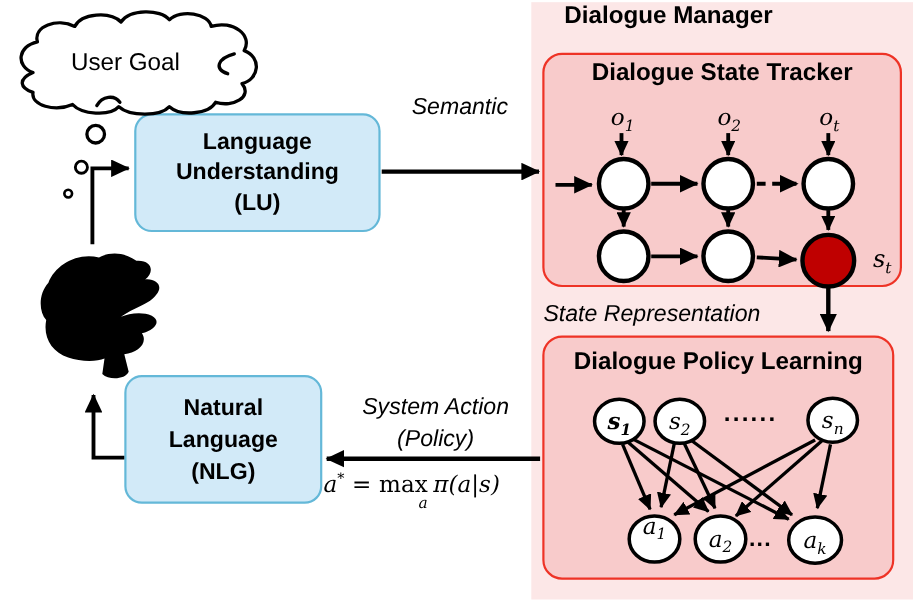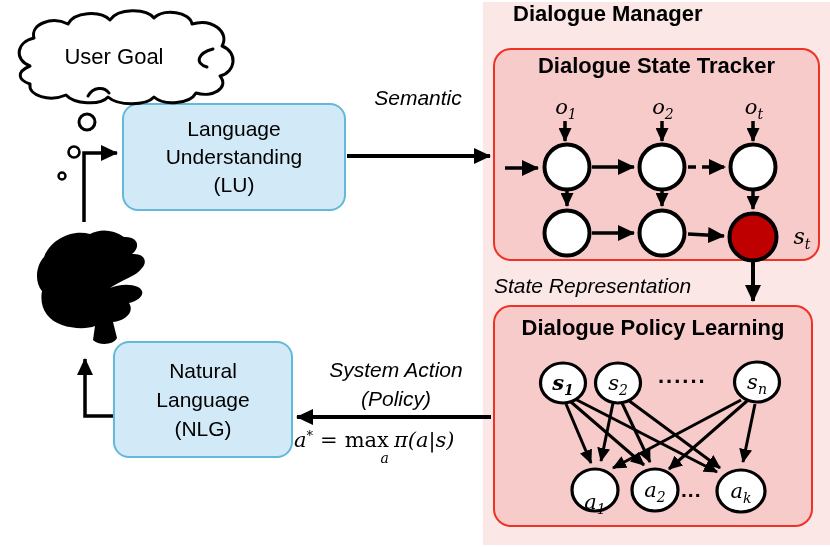--- a/index.html
+++ b/index.html
@@ -7,21 +7,21 @@
     --node_red:#bf0000; --box_blue:#d2eaf8; --blue_border:#64b8d8; --ink:#000;
   }
   *{margin:0;padding:0;box-sizing:border-box;}
   body{background:#fff;font-family:"Liberation Sans",sans-serif;color:var(--ink);}
   .canvas{position:relative;width:830px;height:547px;background:#fff;overflow:hidden;}
   .abs{position:absolute;}
   .panel-outer{left:483px;top:2px;width:347px;height:543px;background:var(--panel_pink);z-index:0;}
   .pinkbox{background:var(--box_pink);border:2px solid var(--red_border);border-radius:18px;z-index:1;}
   .bluebox{background:var(--box_blue);border:2px solid var(--blue_border);border-radius:16px;z-index:1;
            display:flex;flex-direction:column;align-items:center;justify-content:center;
-           font-weight:normal;font-size:21px;line-height:28px;text-align:center;}
+           font-weight:bold;font-size:21px;line-height:28px;text-align:center;}
   #svglayer{left:0;top:0;z-index:2;}
   .txt{z-index:3;}
   .b22{font-weight:bold;font-size:22px;}
   .ital{font-style:italic;font-size:21px;line-height:30px;text-align:center;}
   .nlabel{z-index:3;width:46px;height:28px;text-align:center;font-family:"DejaVu Serif",serif;
           font-style:italic;font-size:21px;line-height:28px;}
   .nlabel sub{font-size:14px;}
   .dots{z-index:3;font-weight:bold;letter-spacing:2px;font-size:22px;}
   .formula{z-index:3;display:flex;align-items:flex-start;font-family:"DejaVu Serif",serif;font-size:21px;}
   .formula .f-ital{font-style:italic;}
@@ -150,21 +150,21 @@
 
   <div class="abs txt ital" style="left:494px;top:271px;width:256px;text-align:left;">State Representation</div>
 
   <div class="abs txt b22 ctr" style="left:493px;top:315px;width:320px;">Dialogue Policy Learning</div>
 
   <div class="abs nlabel" style="left:540px;top:369px;font-weight:bold;"><span>s</span><sub>1</sub></div>
   <div class="abs nlabel" style="left:595px;top:369px;"><span>s</span><sub>2</sub></div>
   <div class="abs nlabel" style="left:734px;top:368px;"><span>s</span><sub>n</sub></div>
   <div class="abs dots" style="left:658px;top:363px;">......</div>
 
-  <div class="abs nlabel" style="left:572px;top:488px;"><span>a</span><sub>1</sub></div>
+  <div class="abs nlabel" style="left:572px;top:464px;"><span>a</span><sub>1</sub></div>
   <div class="abs nlabel" style="left:632px;top:476px;"><span>a</span><sub>2</sub></div>
   <div class="abs nlabel" style="left:718px;top:477px;"><span>a</span><sub>k</sub></div>
   <div class="abs dots" style="left:681px;top:478px;font-size:21px;letter-spacing:1px;">...</div>
 
   <div class="abs txt ital" style="left:303px;top:355px;width:186px;line-height:29px;">
     <span style="display:block">System Action</span>
     <span style="display:block">(Policy)</span>
   </div>
 
   <div class="abs formula" style="left:294px;top:428px;">

